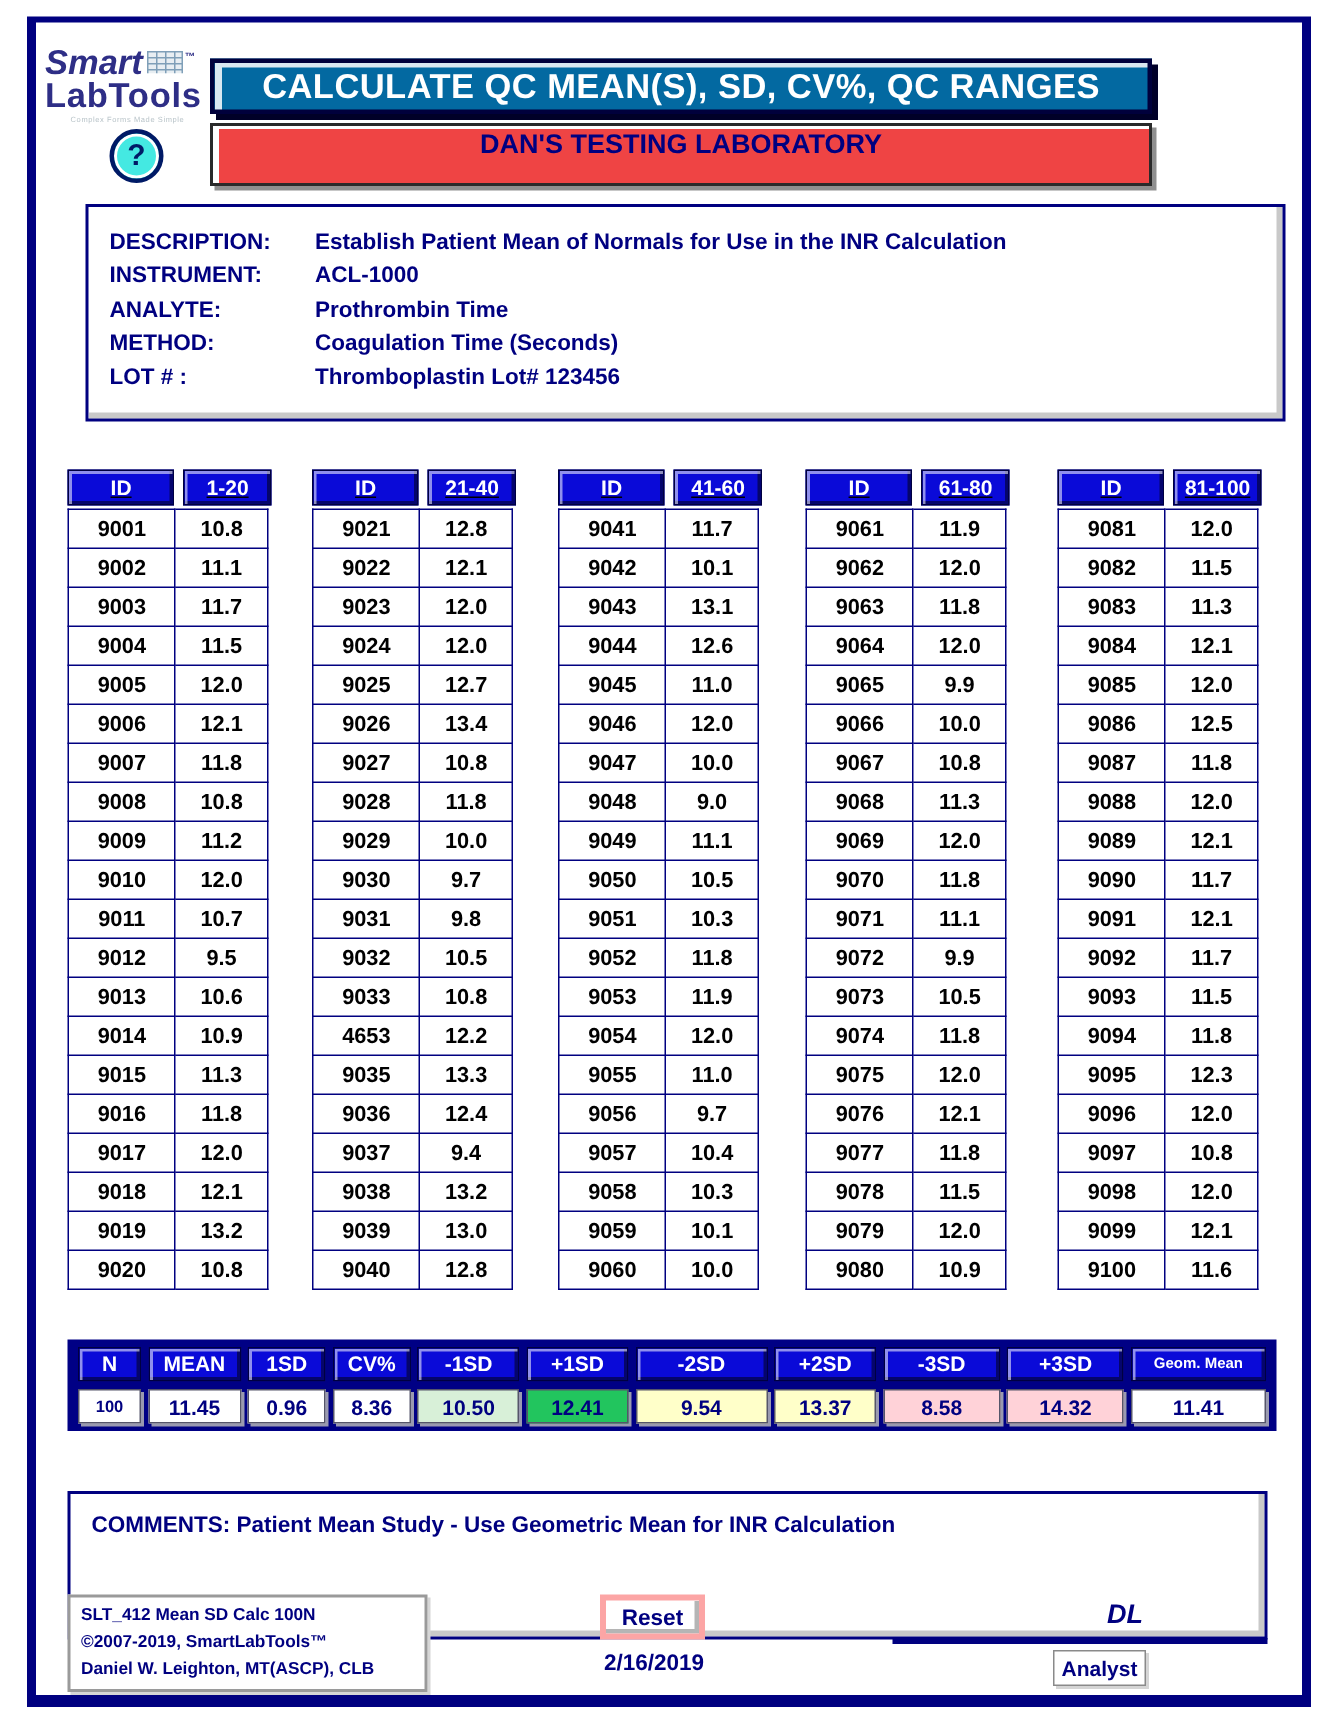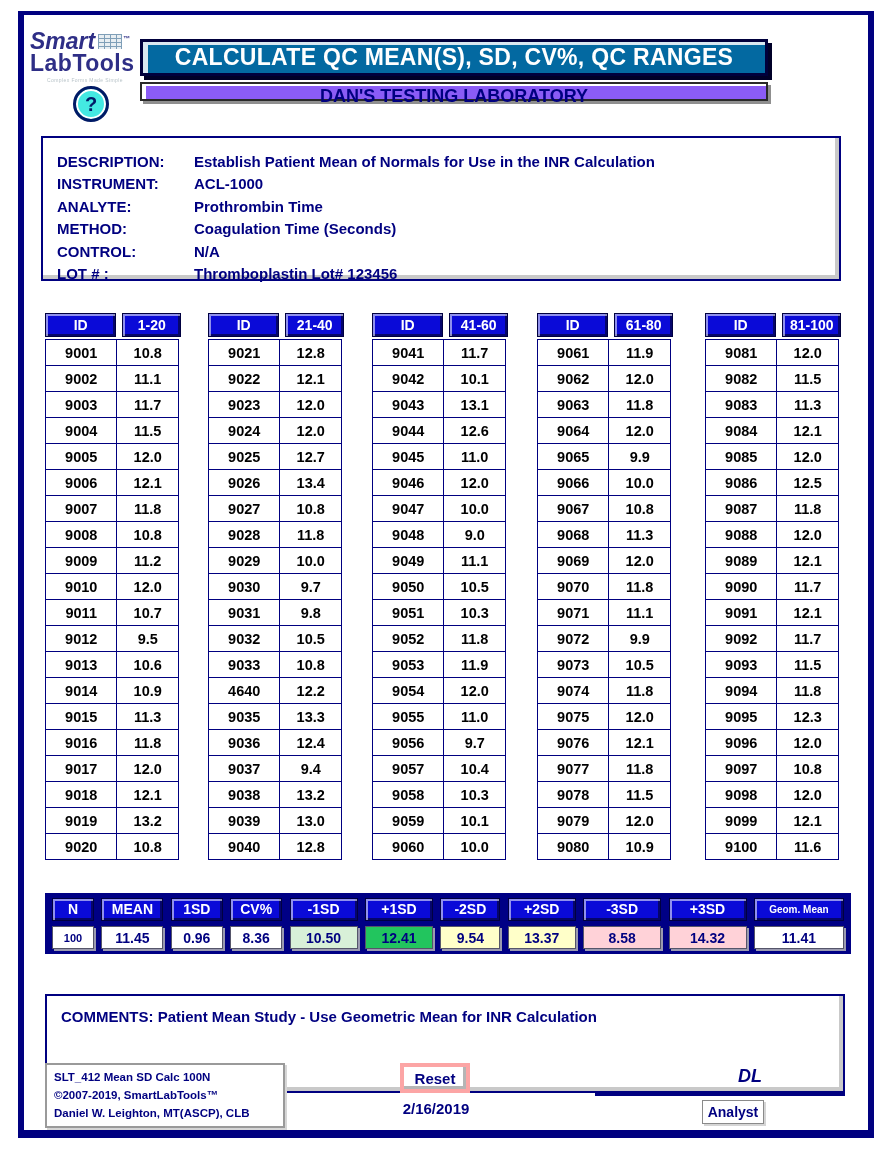--- a/index.html
+++ b/index.html
@@ -26,38 +26,38 @@
     color:#001a66; font-size:20px; font-weight:bold; cursor:pointer;
   }
   .title-bar {
     position:absolute; left:140px; top:39px; width:628px; height:37px;
     background:#0369a1; border:3px solid #00003c;
     box-shadow:4px 4px 0 #000028, inset 5px 3px 0 rgba(255,255,255,0.85);
     color:#ffffff; font-size:23px; font-weight:bold; text-align:center; line-height:31px;
     letter-spacing:0.3px;
   }
   .subtitle-bar {
-    position:absolute; left:140px; top:82px; width:628px; height:19px;
-    background:#8b5cf6; border:2px solid #2a2a2a;
+    position:absolute; left:140px; top:82px; width:628px; height:42px;
+    background:#ef4444; border:2px solid #2a2a2a;
     box-shadow:3px 3px 0 #8f8f8f, inset 4px 2px 0 #ffffff;
     color:#000080; font-size:18px; font-weight:bold; text-align:center; line-height:25px;
   }
   
   .info-box {
-    position:absolute; left:41px; top:136px; width:800px; height:145px;
+    position:absolute; left:57px; top:136px; width:800px; height:145px;
     background:#fff; border:2px solid #000080;
     box-shadow:inset -4px -4px 0 #c9c9c9;
     padding:12px 0 0 14px;
   }
   .info-row { display:flex; height:22.5px; align-items:center; }
   .info-label { width:137px; font-weight:bold; color:#000080; font-size:15px; flex:none; }
   .info-value { font-weight:bold; color:#000080; font-size:15px; }
   
   .qc-table { position:absolute; top:313px; width:136px; }
-  .qc-header { display:flex; gap:6px; margin-bottom:2px; }
+  .qc-header { display:flex; gap:6px; margin-bottom:2px;text-decoration:underline; }
   .hdr-btn {
     background:#0a0ad8; color:#fff; font-weight:bold; font-size:14px;
     text-align:center; height:24px; line-height:22px;
     border:1px solid #000040;
     box-shadow:inset 2px 2px 0 rgba(255,255,255,0.55), inset -2px -2px 0 rgba(0,0,0,0.5);
   }
   .hdr-id { width:72px; } .hdr-range { width:59px; }
   table.qc-body { border-collapse:collapse; width:134px; }
   table.qc-body td {
     border:1px solid #000080; height:26px; text-align:center;
@@ -157,24 +157,20 @@
     </div>
     <div class="info-row">
       <span class="info-label">ANALYTE:</span>
       <span class="info-value">Prothrombin Time</span>
     </div>
     <div class="info-row">
       <span class="info-label">METHOD:</span>
       <span class="info-value">Coagulation Time (Seconds)</span>
     </div>
     <div class="info-row">
-      <span class="info-label">CONTROL:</span>
-      <span class="info-value">N/A</span>
-    </div>
-    <div class="info-row">
       <span class="info-label">LOT # :</span>
       <span class="info-value">Thromboplastin Lot# 123456</span>
     </div>
   </div>
 
 <div class="qc-table" id="t0" style="left:45px">
     <div class="qc-header">
       <div class="hdr-btn hdr-id">ID</div>
       <div class="hdr-btn hdr-range">1-20</div>
     </div>
@@ -316,21 +312,21 @@
         </tr>
         <tr>
           <td class="id-cell">9032</td>
           <td class="val-cell">10.5</td>
         </tr>
         <tr>
           <td class="id-cell">9033</td>
           <td class="val-cell">10.8</td>
         </tr>
         <tr>
-          <td class="id-cell">4640</td>
+          <td class="id-cell">4653</td>
           <td class="val-cell">12.2</td>
         </tr>
         <tr>
           <td class="id-cell">9035</td>
           <td class="val-cell">13.3</td>
         </tr>
         <tr>
           <td class="id-cell">9036</td>
           <td class="val-cell">12.4</td>
         </tr>
@@ -642,21 +638,21 @@
       <div class="stat-val" style="background: rgb(255, 255, 255);">8.36</div>
     </div>
     <div class="stat-col" style="width: 68px;">
       <div class="stat-hdr">-1SD</div>
       <div class="stat-val" style="background: rgb(216, 240, 216);">10.50</div>
     </div>
     <div class="stat-col" style="width: 68px;">
       <div class="stat-hdr">+1SD</div>
       <div class="stat-val" style="background: #22c55e;">12.41</div>
     </div>
-    <div class="stat-col" style="width: 60px;">
+    <div class="stat-col" style="width: 88px;">
       <div class="stat-hdr">-2SD</div>
       <div class="stat-val" style="background: rgb(255, 255, 201);">9.54</div>
     </div>
     <div class="stat-col" style="width: 68px;">
       <div class="stat-hdr">+2SD</div>
       <div class="stat-val" style="background: rgb(255, 255, 201);">13.37</div>
     </div>
     <div class="stat-col" style="width: 78px;">
       <div class="stat-hdr">-3SD</div>
       <div class="stat-val" style="background: rgb(255, 210, 216);">8.58</div>

